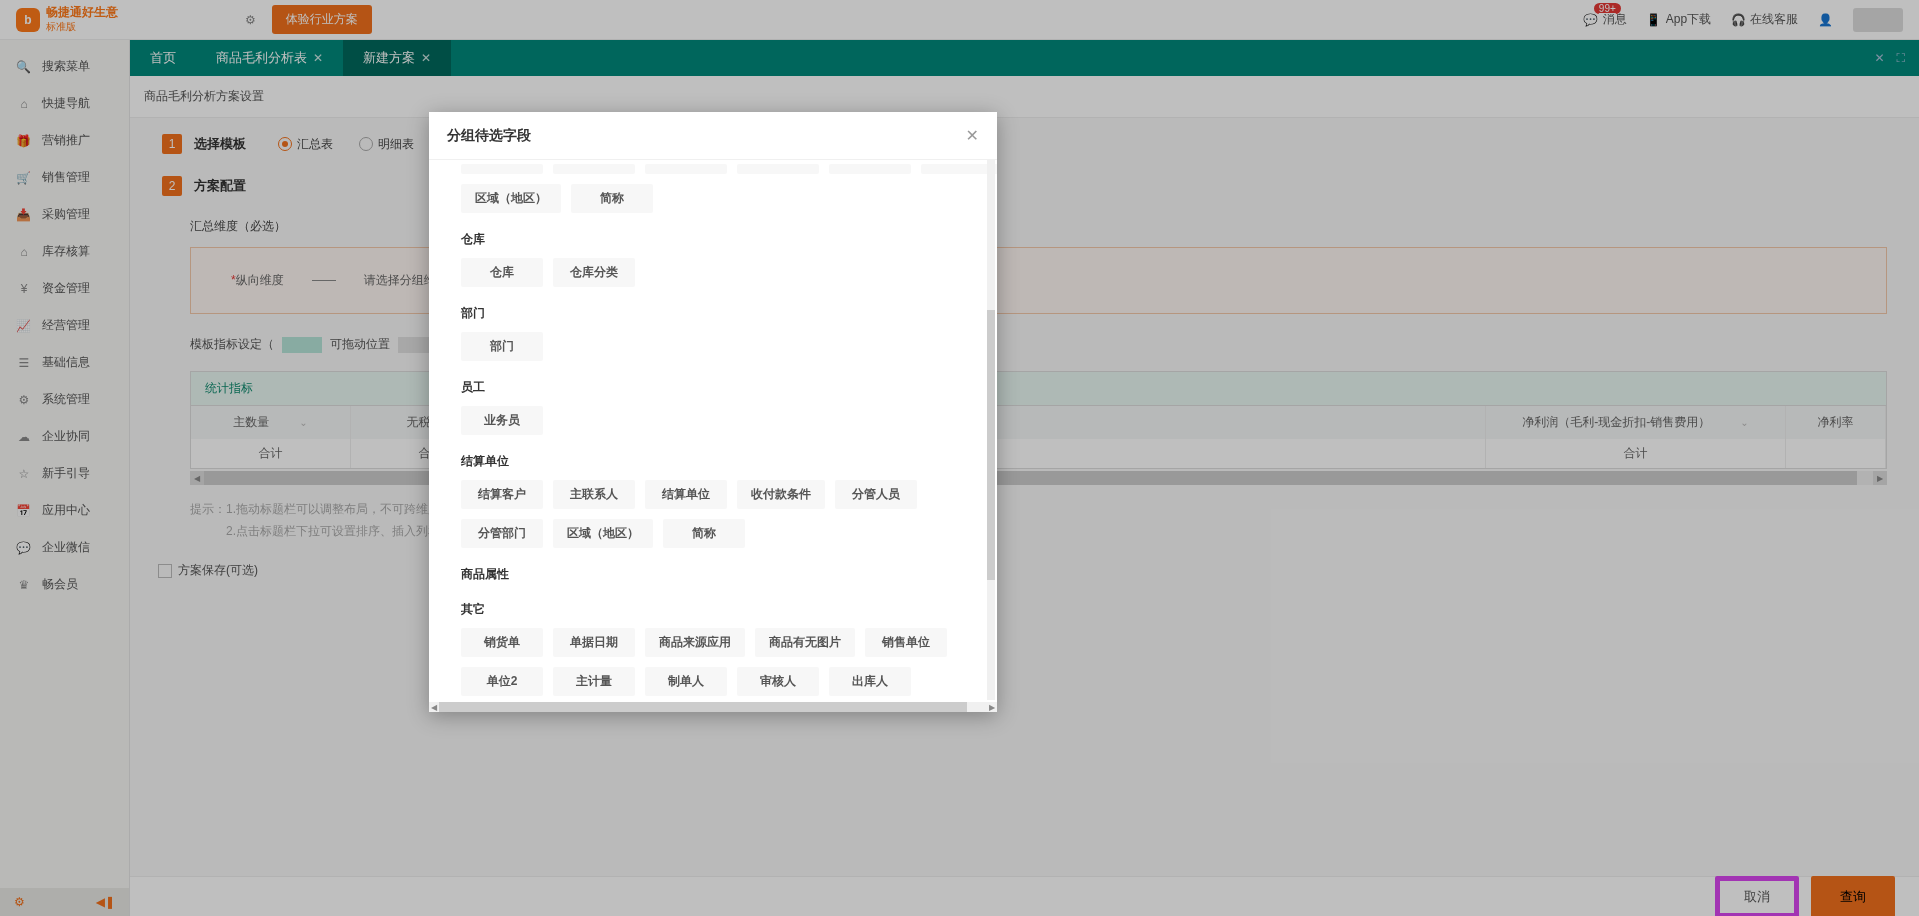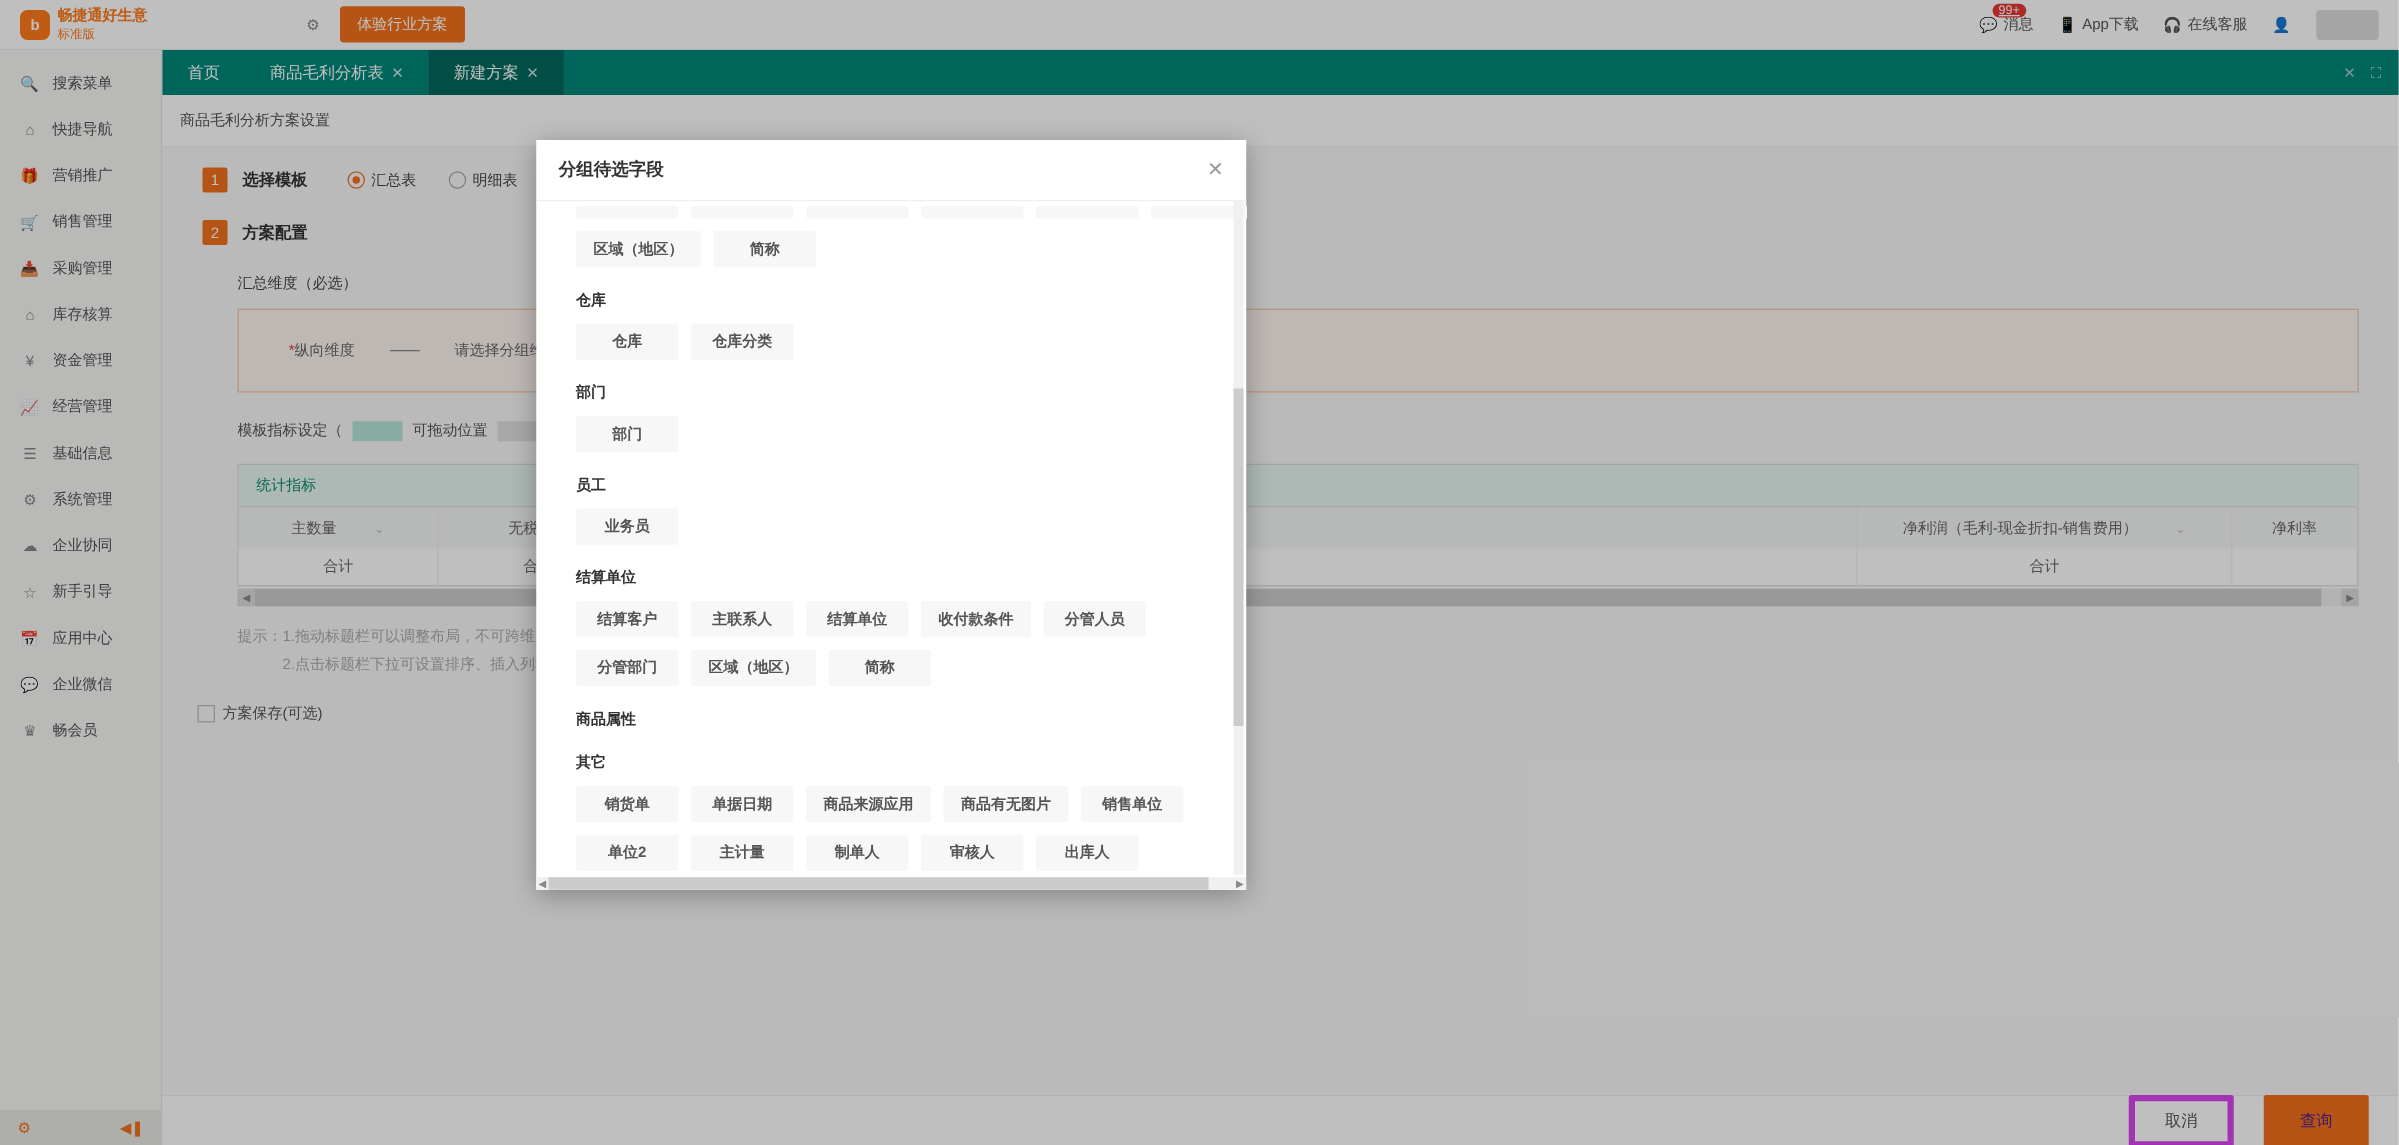--- a/index.html
+++ b/index.html
@@ -71,21 +71,21 @@
   .hscroll-arrow { position: absolute; width: 14px; height: 14px; background: #ddd; display:flex; align-items:center; justify-content:center; color:#888; font-size:8px;}
 
   .hints { margin-top: 14px; color: #aaa; font-size: 12px; line-height: 1.8; }
 
   .checkbox-row { position: absolute; left: 28px; top: 486px; display: flex; align-items: center; gap: 6px; color: #555; }
   .checkbox { width: 14px; height: 14px; border: 1px solid #bbb; display: inline-block; }
 
   
   .footer { position: absolute; left: 130px; right: 0; bottom: 0; height: 40px; background: #fff; border-top: 1px solid #eee; display: flex; align-items: center; justify-content: flex-end; gap: 12px; padding: 0 24px; }
   .btn { padding: 7px 24px; border-radius: 2px; font-size: 13px; border: 5px solid #d946ef; background: #fff; color: #555; }
-  .btn.primary { background: #f2711c; color: #4c1d95; border-color: #f2711c; margin-left: 12px; }
+  .btn.primary { background: #f2711c; color: #000000; border-color: #f2711c; }
 
   
   .overlay { position: absolute; inset: 0; background: rgba(0,0,0,0.25); z-index: 10; }
   .modal { position: absolute; left: 429px; top: 76px; width: 568px; height: 600px; background: #fff; box-shadow: 0 4px 20px rgba(0,0,0,.3); display: flex; flex-direction: column; margin-top: 36px; }
   .modal-header { padding: 14px 18px; display: flex; align-items: center; justify-content: space-between; border-bottom: 1px solid #f0f0f0; }
   .modal-title { font-size: 14px; font-weight: 600; }
   .modal-close { color: #999; font-size: 16px; }
   .modal-body { flex: 1; overflow: auto; padding: 4px 32px 8px 32px; position: relative; }
   .modal-scroll-v { position:absolute; right:2px; top:0; bottom:12px; width:8px; background:#f0f0f0;}
   .modal-scroll-v-thumb { position:absolute; left:0; right:0; background:#ccc; }

